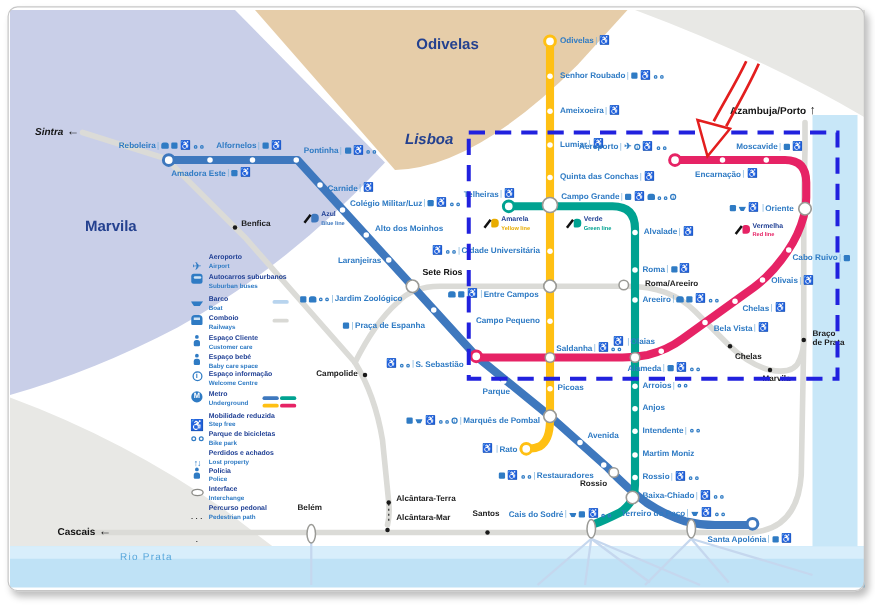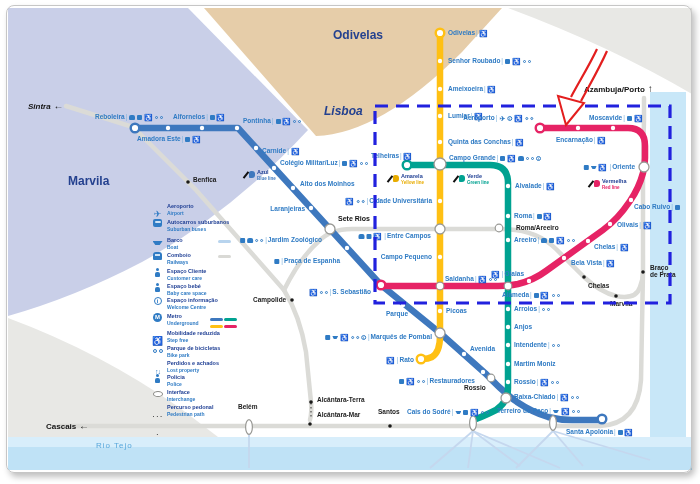--- a/index.html
+++ b/index.html
@@ -227,21 +227,21 @@
       <div class="lbl rail" style="left: 610px; top: 300px;"><span>Marvila</span></div>
       <div class="lbl rail" style="left: 650px; top: 264px;"><span>Braço</span><br><span>de Prata</span></div>
       <div class="lbl rail" style="left: 238px; top: 403px;"><span>Belém</span></div>
       <div class="region-lbl" style="left: 333px; top: 28px;"><span>Odivelas</span></div>
       <div class="region-lbl" style="left: 324px; top: 104px; font-style: italic;"><span>Lisboa</span></div>
       <div class="region-lbl" style="left: 68px; top: 174px;"><span>Marvila</span></div>
       <div class="lbl railb" style="left: 338px; top: 215px;"><span>Sete Rios</span></div>
       <div class="dir-lbl" style="left: 28px; top: 100px; font-style: italic;"><span>Sintra</span><span class="ar">&nbsp;←</span></div>
       <div class="dir-lbl" style="left: 46px; top: 420px;"><span>Cascais</span><span class="ar">&nbsp;←</span></div>
       <div class="dir-lbl" style="left: 584px; top: 83px;"><span>Azambuja/Porto</span><span class="ar">&nbsp;↑</span></div>
-      <div class="water-lbl" style="left: 96px; top: 441px;"><span>Rio Tejo</span></div>
+      <div class="water-lbl" style="left: 96px; top: 441px;"><span>Rio Prata</span></div>
       <div class="badge" style="left: 245px; top: 169px;">
         <span class="pen"></span>
         <span class="blob" style="background: rgb(62, 120, 190);"></span>
         <div>
           <div class="bname">Azul</div>
           <div class="ben" style="color: rgb(62, 120, 190);">Blue line</div>
         </div>
       </div>
       <div class="badge" style="left: 389px; top: 173px;">
         <span class="pen"></span>

